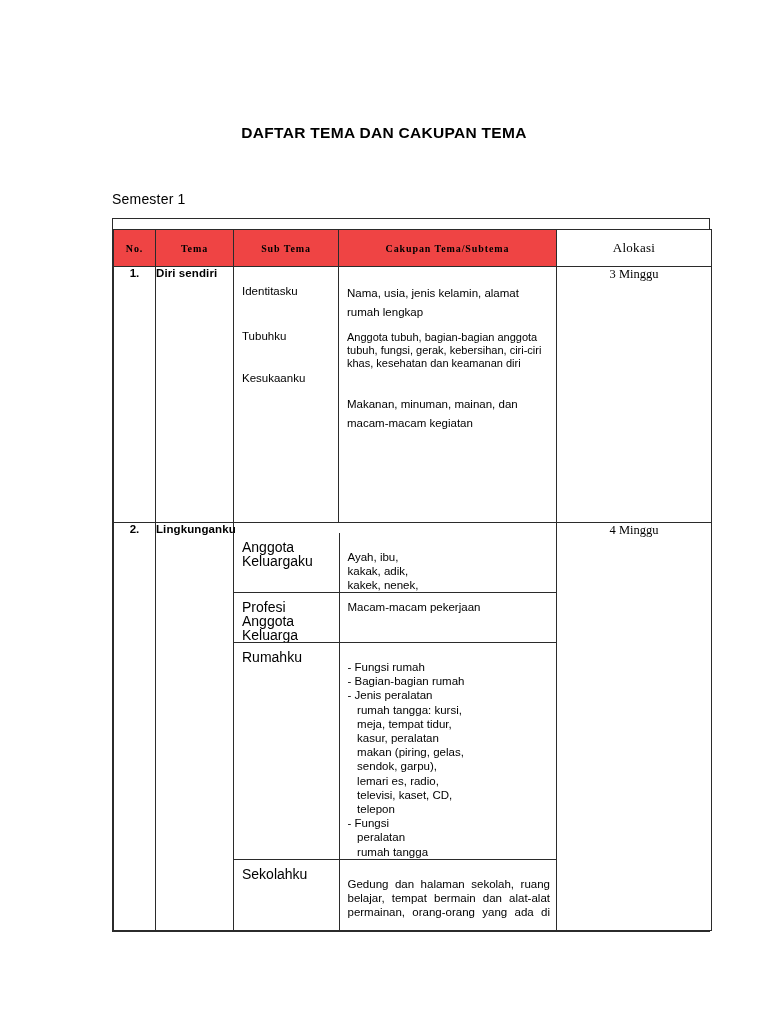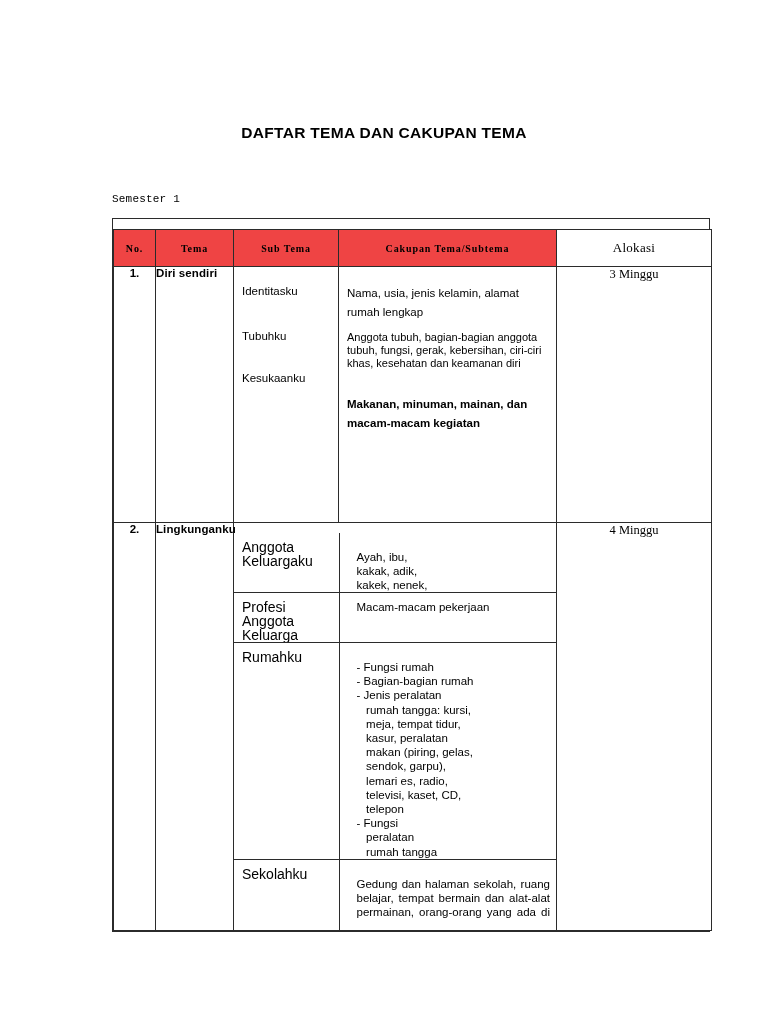--- a/index.html
+++ b/index.html
@@ -29,22 +29,22 @@
     font-size: 15.5px;
     letter-spacing: 0.3px;
     line-height: 19px;
     white-space: pre;
   }
 
   
   .semester-label {
     position: absolute;
     left: 112px; top: 182px;
-    font-family: Liberation Mono, monospace;
-    font-size: 11px;
+    font-family: Liberation Sans, sans-serif;
+    font-size: 14px;
     line-height: 15px;
     letter-spacing: 0.2px;
   }
 
   
   .tbl-wrap {
     position: absolute;
     left: 112px; top: 208px;
     width: 598px;
     border: 1.3px solid #2b2b2b;
@@ -160,21 +160,21 @@
     border-right: 1px solid #2b2b2b;
     font-family: "Liberation Sans", sans-serif;
     font-size: 14px;
     line-height: 14px;
     padding: 7px 4px 0 8px;
   }
   table.sub2 td.s-cak {
     font-family: "Liberation Sans", sans-serif;
     font-size: 11.5px;
     line-height: 14px;
-    padding: 7px 6px 0 17px;
+    padding: 7px 6px 0 8px;
   }
   td.nested-host { padding: 0 !important; border-right: 1px solid #2b2b2b; }
 </style>
 </head>
 <body>
 
 <div class="title-block">
   <div class="title-line">DAFTAR TEMA DAN CAKUPAN TEMA</div>
 </div>
 
@@ -208,21 +208,21 @@
 
       <td class="stack clip" style="height:256px;">
         <div class="sub-item" style="top:7px;">Identitasku</div>
         <div class="sub-item" style="top:52px;">Tubuhku</div>
         <div class="sub-item" style="top:94px;">Kesukaanku</div>
       </td>
 
       <td class="stack clip">
         <div class="cak-para" style="top:7px;">Nama, usia, jenis kelamin, alamat rumah lengkap</div>
         <div class="cak-para tight" style="top:54px;">Anggota tubuh, bagian-bagian anggota tubuh, fungsi, gerak, kebersihan, ciri-ciri khas, kesehatan dan keamanan diri</div>
-        <div class="cak-para" style="top:118px;font-weight:bold;">Makanan, minuman, mainan, dan macam-macam kegiatan</div>
+        <div class="cak-para" style="top:118px;">Makanan, minuman, mainan, dan macam-macam kegiatan</div>
       </td>
 
       <td class="alokasi-cell">3 Minggu</td>
     </tr>
 
     <tr>
       <td class="no-cell">2.</td>
       <td class="tema-cell">Lingkunganku</td>
 
       <td class="nested-host" colspan="2">

